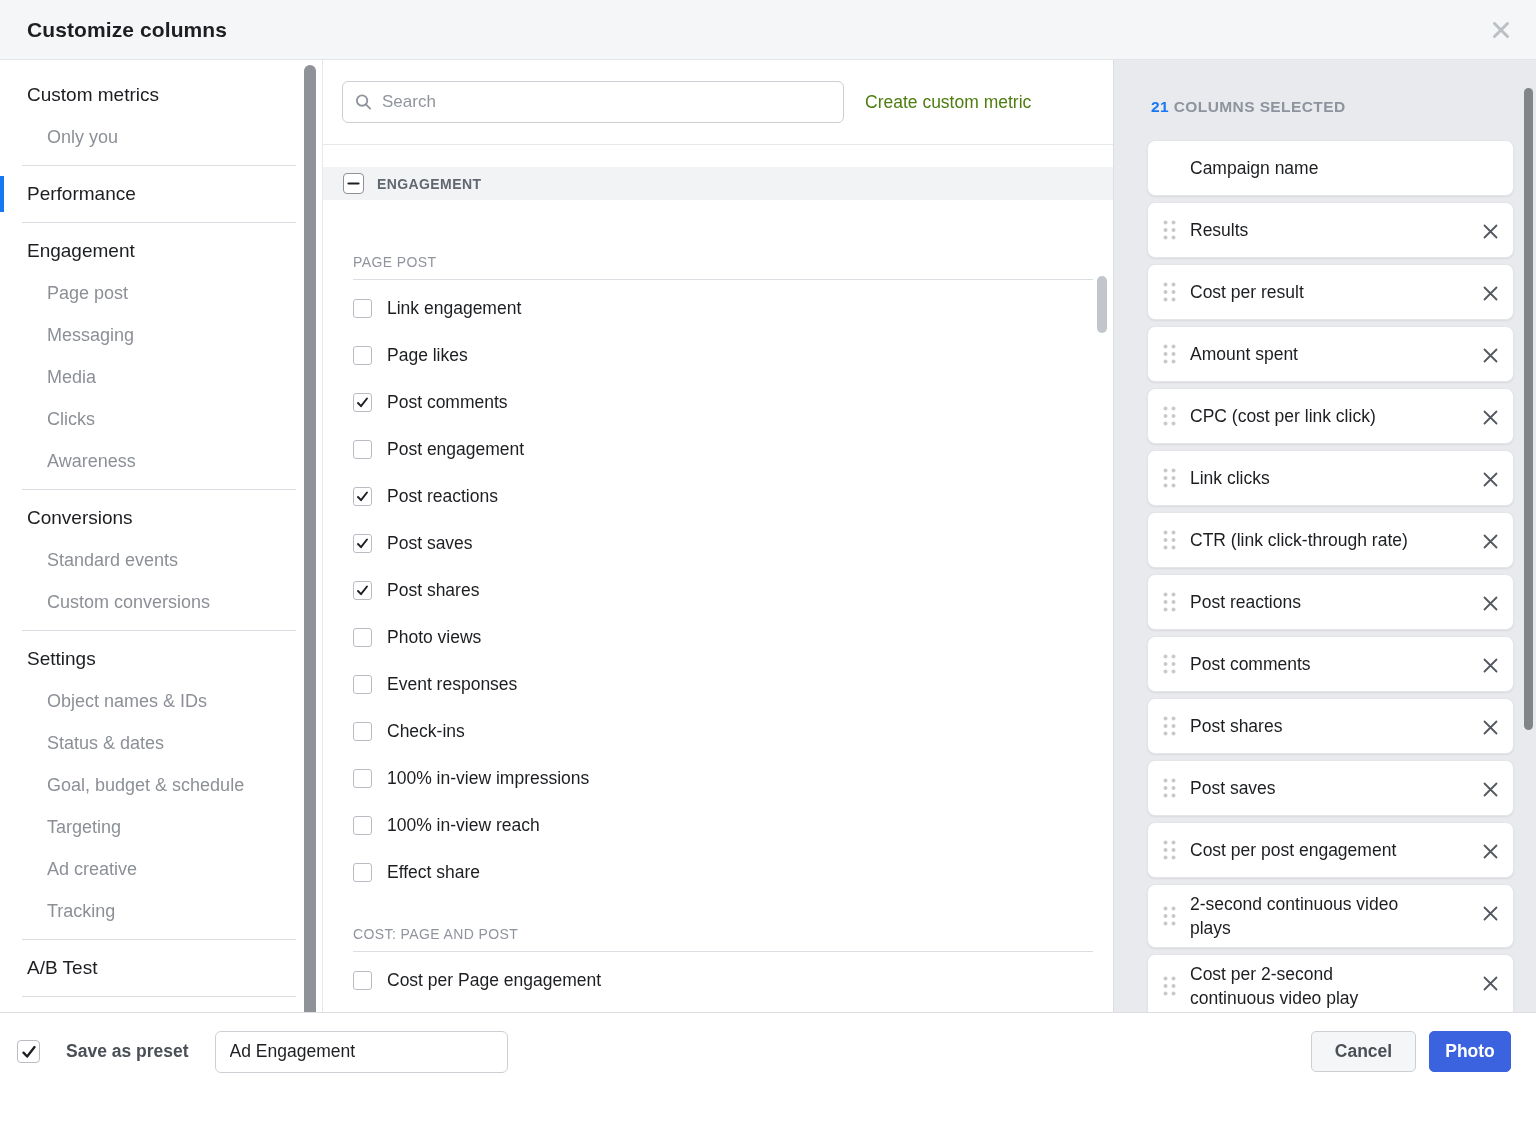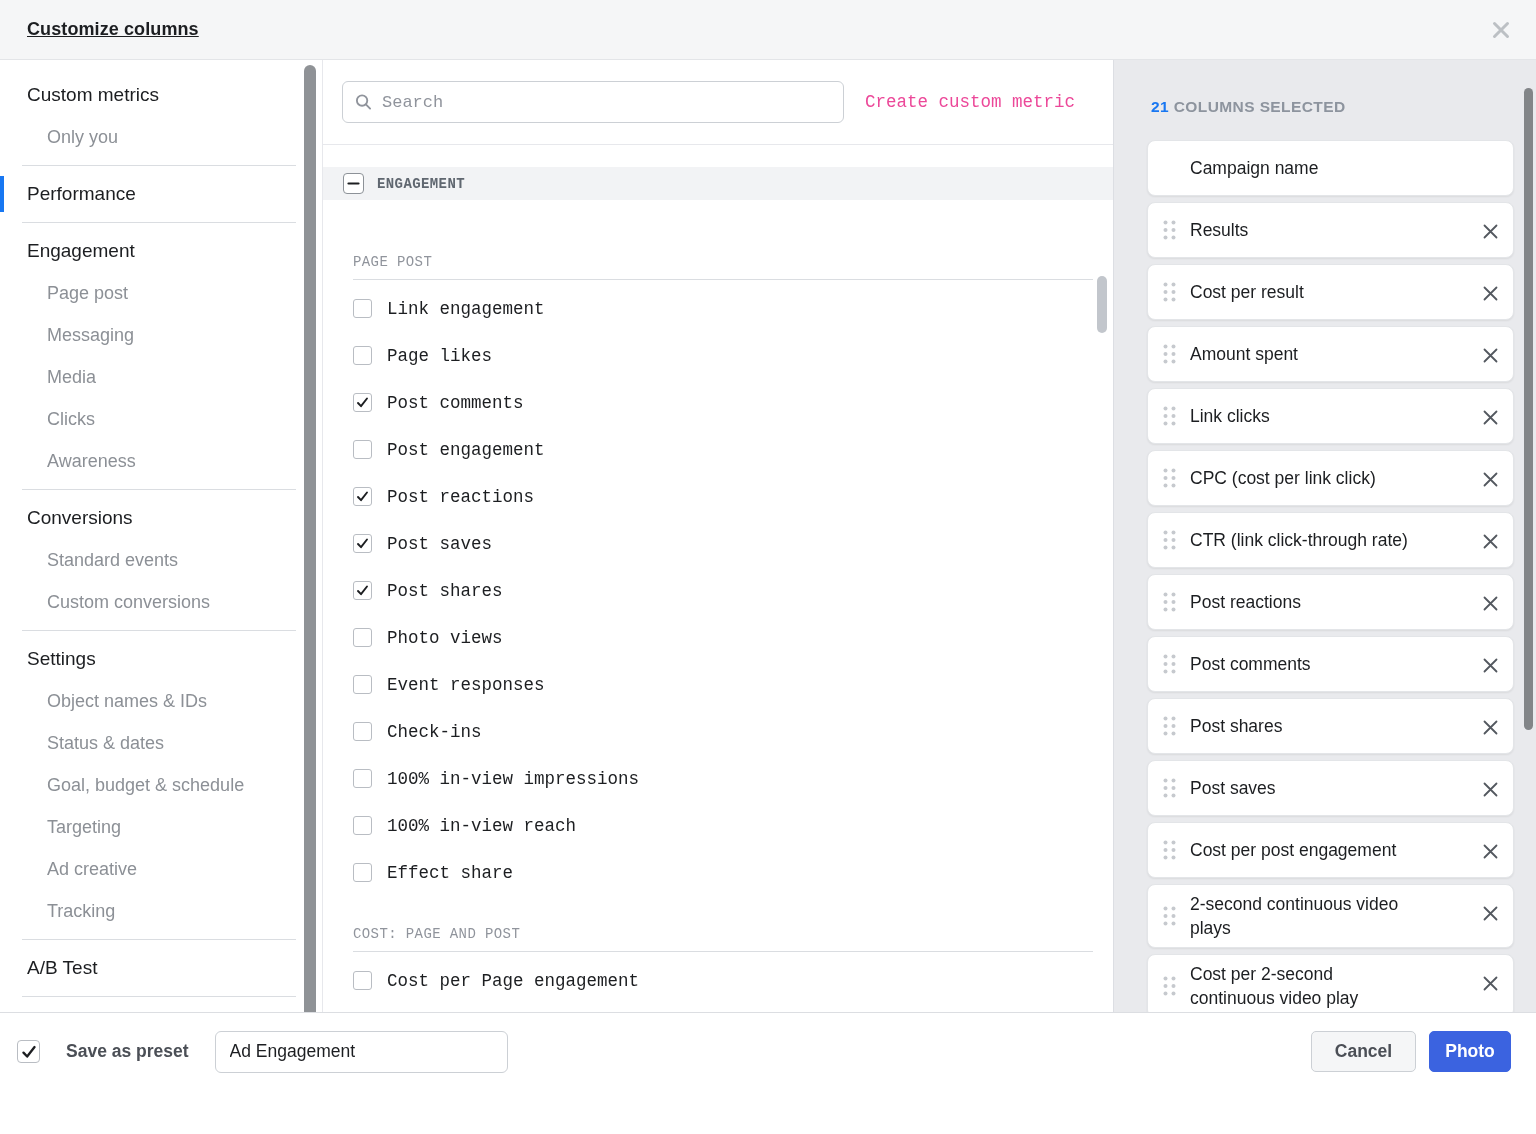--- a/index.html
+++ b/index.html
@@ -3,50 +3,50 @@
 <meta charset="utf-8">
 <style>
   * { margin:0; padding:0; box-sizing:border-box; }
   html,body { width:1536px; height:1134px; overflow:hidden; background:#fff;
     font-family:"Liberation Sans","DejaVu Sans",sans-serif; color:#1c1e21; }
   .modal { position:relative; width:1536px; height:1134px; background:#fff; }
 
   
   .hdr { position:absolute; left:0; top:0; width:1536px; height:60px; background:#f5f6f7;
     border-bottom:1px solid #e3e5e8; display:flex; align-items:center; padding:0 22px 0 27px; }
-  .hdr-title { font-size:18px; font-weight:700; letter-spacing:.1px;text-decoration:underline; }
+  .hdr-title { font-size:21px; font-weight:700; letter-spacing:.1px; }
   .hdr-close { margin-left:auto; width:26px; height:26px; display:flex; align-items:center;
     justify-content:center; cursor:pointer; }
 
   
   .sidebar { position:absolute; left:0; top:60px; width:322px; height:996px; background:#fff;
     padding:14px 26px 0 27px; overflow:hidden; }
   .side-group.divided::before { content:""; display:block; height:1px; background:#dadde1;
     margin:7px 0 7px -5px; }
   .side-header { position:relative; height:42px; display:flex; align-items:center;
     font-size:19px; font-weight:400; color:#1c1e21; cursor:pointer; }
   .side-header .sel-bar { display:none; }
   .side-header.selected .sel-bar { display:block; position:absolute; left:-27px; top:3px;
     bottom:3px; width:4px; background:#1877f2; }
   .side-item { height:42px; display:flex; align-items:center; font-size:18px; color:#8c9096;
     padding-left:20px; cursor:pointer; }
   .side-scroll { position:absolute; left:304px; top:65px; width:12px; height:975px;
     border-radius:7px; background:#8f9296; }
 
   
   .mid { position:absolute; left:322px; top:60px; width:791px; height:996px; background:#fff;
-    border-left:1px solid #e7e8ec; overflow:hidden;font-family:Liberation Mono, monospace; }
+    border-left:1px solid #e7e8ec; overflow:hidden; }
   .search-row { height:85px; border-bottom:1px solid #e7e8ec; display:flex; align-items:center;
     padding:0 20px 0 19px; }
   .search-box { width:502px; height:42px; border:1px solid #ccd0d5; border-radius:6px;
     background:#fff; display:flex; align-items:center; padding:0 12px; }
   .search-box input { border:none; outline:none; font-size:17px; color:#1c1e21; width:100%;
     font-family:inherit; margin-left:10px; }
   .search-box input::placeholder { color:#90949c; }
-  .link-create { margin-left:21px; font-size:17.5px; font-weight:500; color:#ec4899;
+  .link-create { margin-left:21px; font-size:17.5px; font-weight:500; color:#4d7c0f;
     white-space:nowrap; cursor:pointer; text-decoration:none; }
   .section-strip { margin-top:22px; height:33px; background:#f2f3f5; display:flex;
     align-items:center; padding-left:20px; }
   .collapse-btn { width:21px; height:21px; background:#fff; border:1px solid #8d9298;
     border-radius:4px; display:flex; align-items:center; justify-content:center; cursor:pointer; }
   .section-strip-label { margin-left:13px; font-size:14px; font-weight:700; color:#606770;
     letter-spacing:.4px; }
   .subsection { padding:0 20px 0 30px; }
   .subsection .sub-label { margin-top:54px; font-size:14px; color:#90949c; letter-spacing:.4px;
     padding-bottom:9px; border-bottom:1px solid #dadde1; margin-right:0; }
@@ -447,40 +447,40 @@
           <span class="handle">
             <svg width="15" height="22" viewBox="0 0 15 22">
               <circle cx="3.5" cy="3.5" r="2" fill="#c6c9ce"></circle>
               <circle cx="11.5" cy="3.5" r="2" fill="#c6c9ce"></circle>
               <circle cx="3.5" cy="11" r="2" fill="#c6c9ce"></circle>
               <circle cx="11.5" cy="11" r="2" fill="#c6c9ce"></circle>
               <circle cx="3.5" cy="18.5" r="2" fill="#c6c9ce"></circle>
               <circle cx="11.5" cy="18.5" r="2" fill="#c6c9ce"></circle>
             </svg>
           </span>
+          <span class="card-label">CPC (cost per link click)</span>
+          <span class="remove">
+            <svg width="17" height="17" viewBox="0 0 17 17">
+              <path d="M2.5 2.5 L14.5 14.5 M14.5 2.5 L2.5 14.5" stroke="#53585f" stroke-width="1.8" stroke-linecap="round"></path>
+            </svg>
+          </span>
+        </div>
+
+        <div class="card">
+          <span class="handle">
+            <svg width="15" height="22" viewBox="0 0 15 22">
+              <circle cx="3.5" cy="3.5" r="2" fill="#c6c9ce"></circle>
+              <circle cx="11.5" cy="3.5" r="2" fill="#c6c9ce"></circle>
+              <circle cx="3.5" cy="11" r="2" fill="#c6c9ce"></circle>
+              <circle cx="11.5" cy="11" r="2" fill="#c6c9ce"></circle>
+              <circle cx="3.5" cy="18.5" r="2" fill="#c6c9ce"></circle>
+              <circle cx="11.5" cy="18.5" r="2" fill="#c6c9ce"></circle>
+            </svg>
+          </span>
           <span class="card-label">Link clicks</span>
-          <span class="remove">
-            <svg width="17" height="17" viewBox="0 0 17 17">
-              <path d="M2.5 2.5 L14.5 14.5 M14.5 2.5 L2.5 14.5" stroke="#53585f" stroke-width="1.8" stroke-linecap="round"></path>
-            </svg>
-          </span>
-        </div>
-
-        <div class="card">
-          <span class="handle">
-            <svg width="15" height="22" viewBox="0 0 15 22">
-              <circle cx="3.5" cy="3.5" r="2" fill="#c6c9ce"></circle>
-              <circle cx="11.5" cy="3.5" r="2" fill="#c6c9ce"></circle>
-              <circle cx="3.5" cy="11" r="2" fill="#c6c9ce"></circle>
-              <circle cx="11.5" cy="11" r="2" fill="#c6c9ce"></circle>
-              <circle cx="3.5" cy="18.5" r="2" fill="#c6c9ce"></circle>
-              <circle cx="11.5" cy="18.5" r="2" fill="#c6c9ce"></circle>
-            </svg>
-          </span>
-          <span class="card-label">CPC (cost per link click)</span>
           <span class="remove">
             <svg width="17" height="17" viewBox="0 0 17 17">
               <path d="M2.5 2.5 L14.5 14.5 M14.5 2.5 L2.5 14.5" stroke="#53585f" stroke-width="1.8" stroke-linecap="round"></path>
             </svg>
           </span>
         </div>
 
         <div class="card">
           <span class="handle">
             <svg width="15" height="22" viewBox="0 0 15 22">

